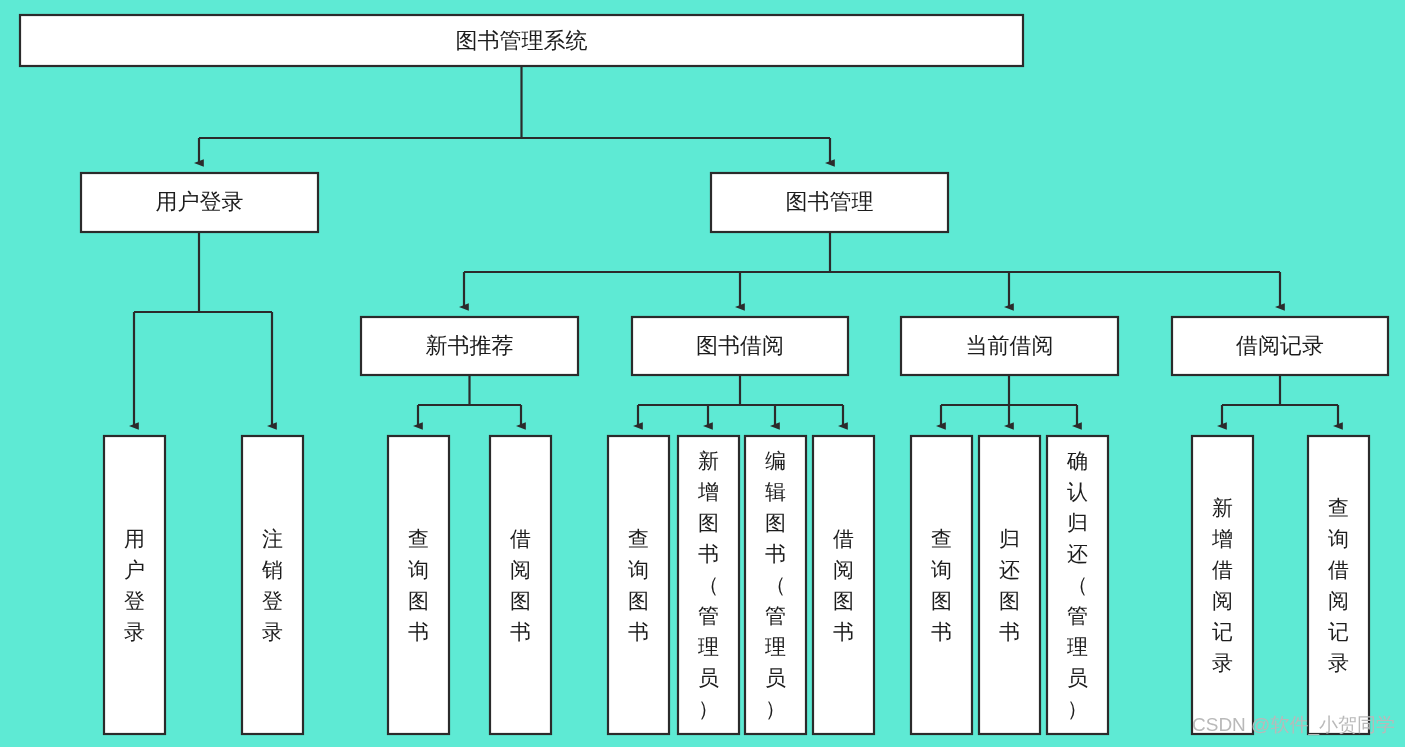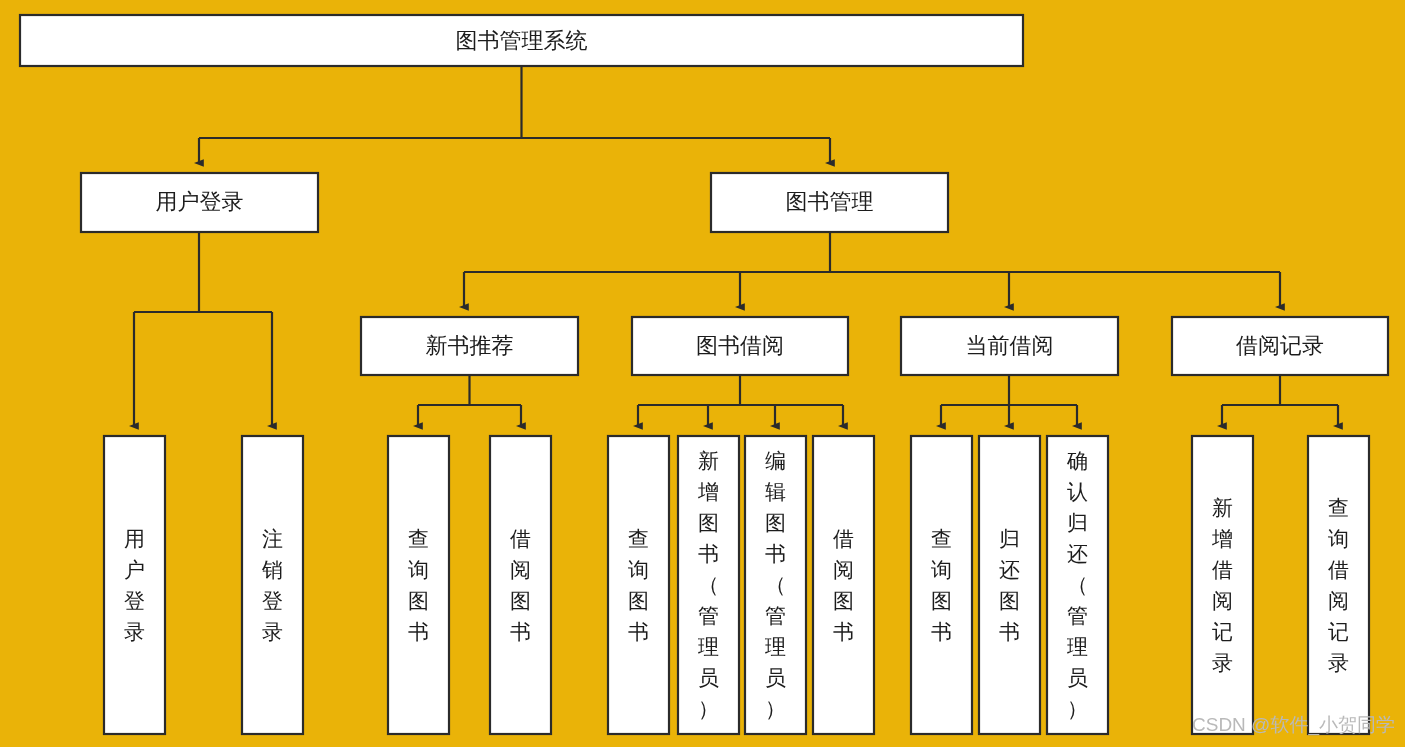--- a/index.html
+++ b/index.html
@@ -11,21 +11,21 @@
     width: 1405px;
     height: 747px;
     font-family: "Liberation Sans", "DejaVu Sans", sans-serif;
     overflow: hidden;
     position: relative;
   }
   #diagram-root {
     position: relative;
     width: 1405px;
     height: 747px;
-    background: #eab308;
+    background: #5eead4;
   }
   svg.diagram-canvas {
     position: absolute;
     left: 0;
     top: 0;
     width: 1405px;
     height: 747px;
     display: block;
   }
   .node-box {

